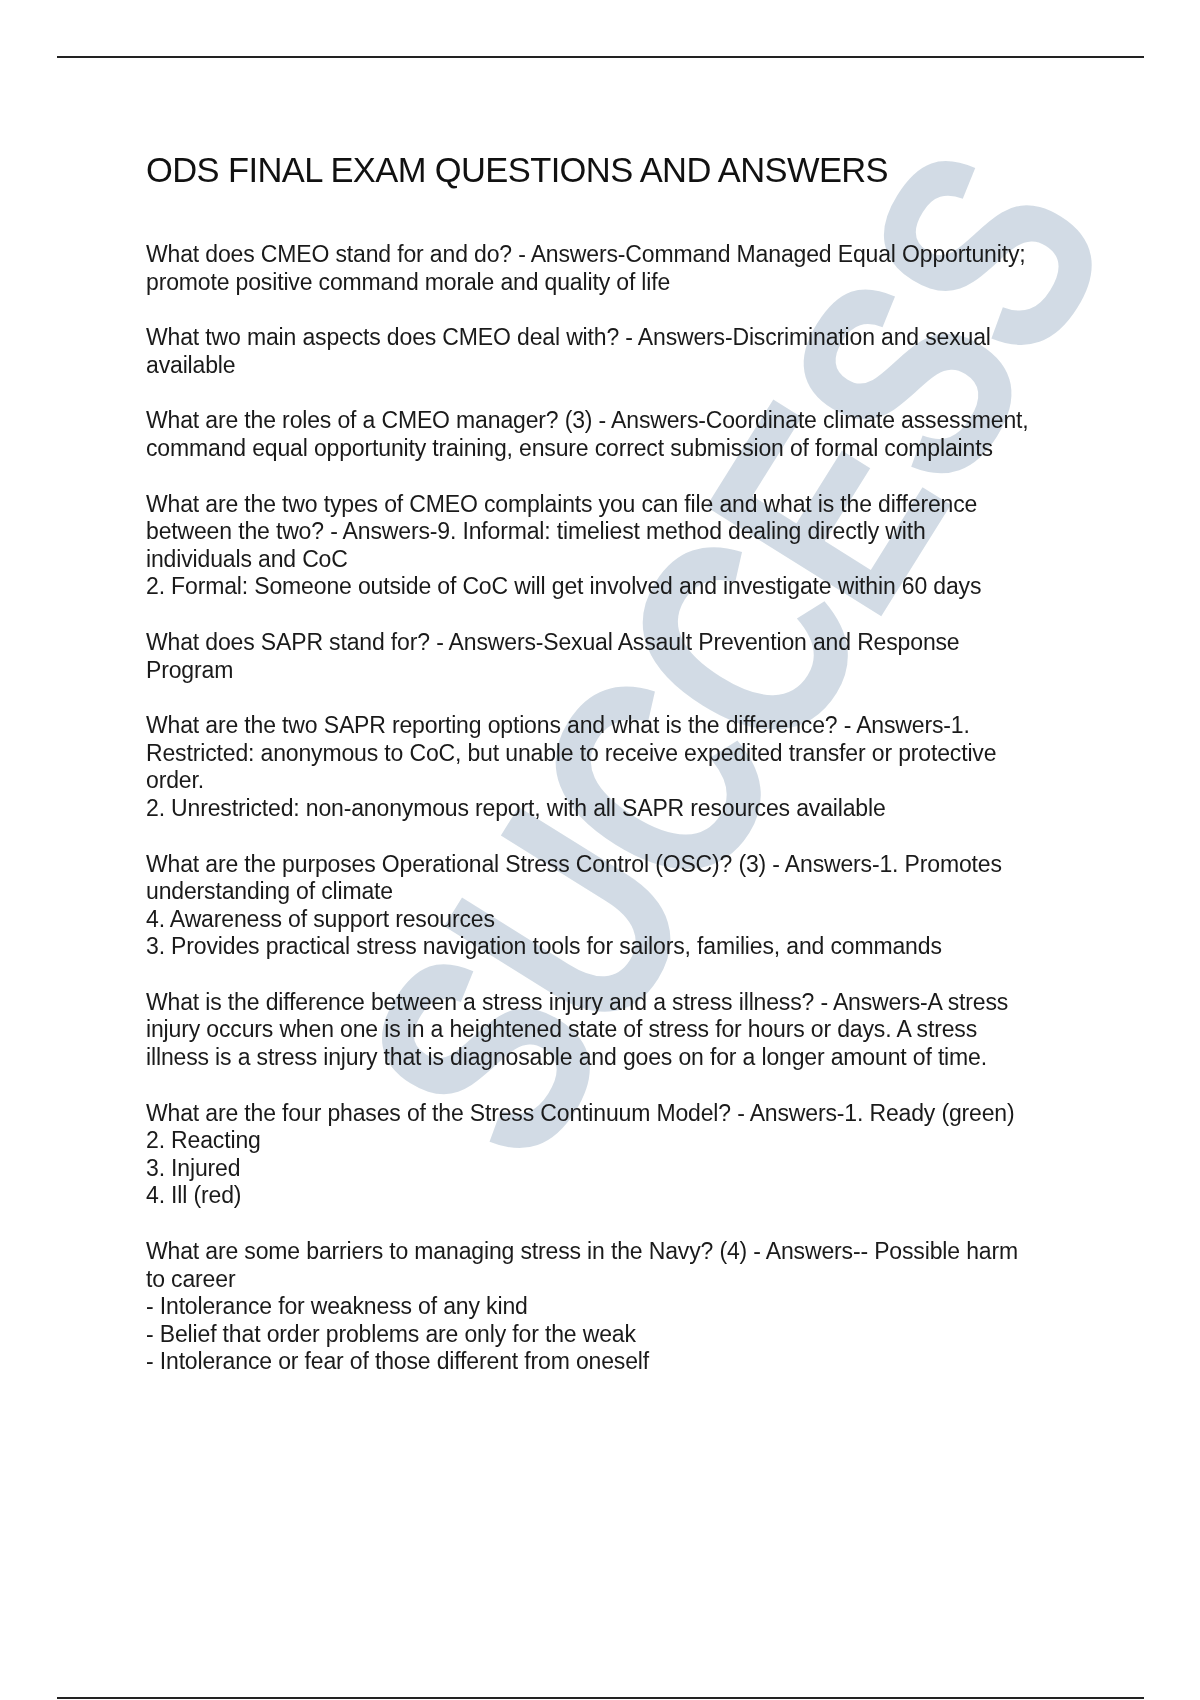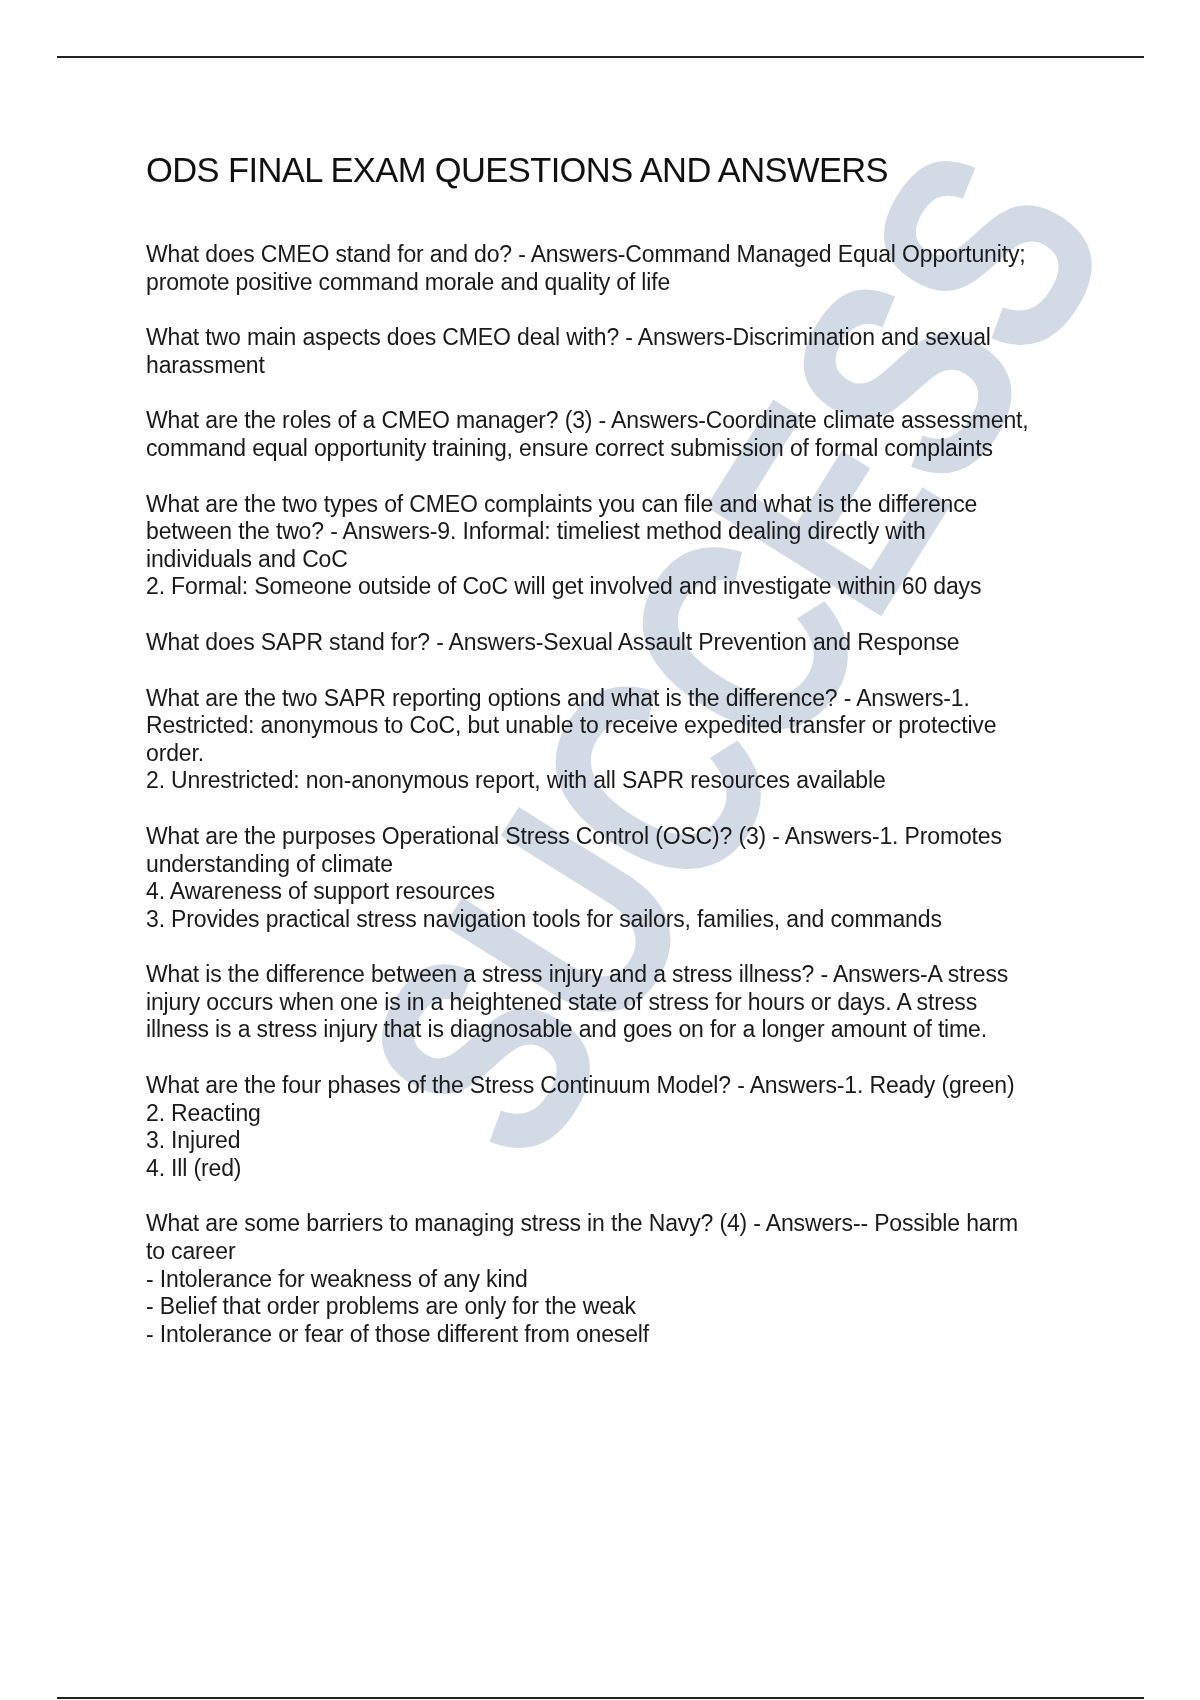--- a/index.html
+++ b/index.html
@@ -81,37 +81,38 @@
 <div class="page-content">
   <h1 class="title">ODS FINAL EXAM QUESTIONS AND ANSWERS</h1>
 
   <div class="qa">
     <span class="line">What does CMEO stand for and do? - Answers-Command Managed Equal Opportunity;</span>
     <span class="line">promote positive command morale and quality of life</span>
   </div>
 
   <div class="qa">
     <span class="line">What two main aspects does CMEO deal with? - Answers-Discrimination and sexual</span>
-    <span class="line">harassment</span>
+    <span class="line">available</span>
   </div>
 
   <div class="qa">
     <span class="line">What are the roles of a CMEO manager? (3) - Answers-Coordinate climate assessment,</span>
     <span class="line">command equal opportunity training, ensure correct submission of formal complaints</span>
   </div>
 
   <div class="qa">
     <span class="line">What are the two types of CMEO complaints you can file and what is the difference</span>
     <span class="line">between the two? - Answers-9. Informal: timeliest method dealing directly with</span>
     <span class="line">individuals and CoC</span>
     <span class="line">2. Formal: Someone outside of CoC will get involved and investigate within 60 days</span>
   </div>
 
   <div class="qa">
     <span class="line">What does SAPR stand for? - Answers-Sexual Assault Prevention and Response</span>
+    <span class="line">Program</span>
   </div>
 
   <div class="qa">
     <span class="line">What are the two SAPR reporting options and what is the difference? - Answers-1.</span>
     <span class="line">Restricted: anonymous to CoC, but unable to receive expedited transfer or protective</span>
     <span class="line">order.</span>
     <span class="line">2. Unrestricted: non-anonymous report, with all SAPR resources available</span>
   </div>
 
   <div class="qa">

